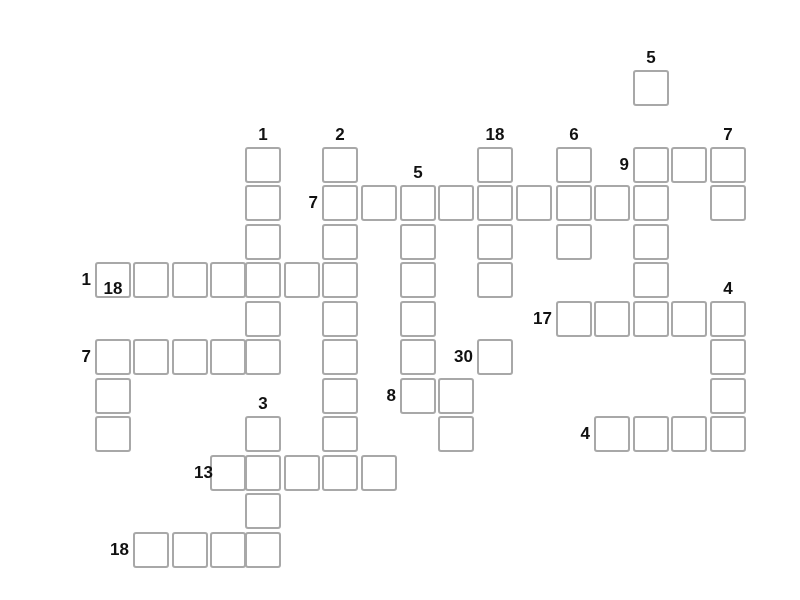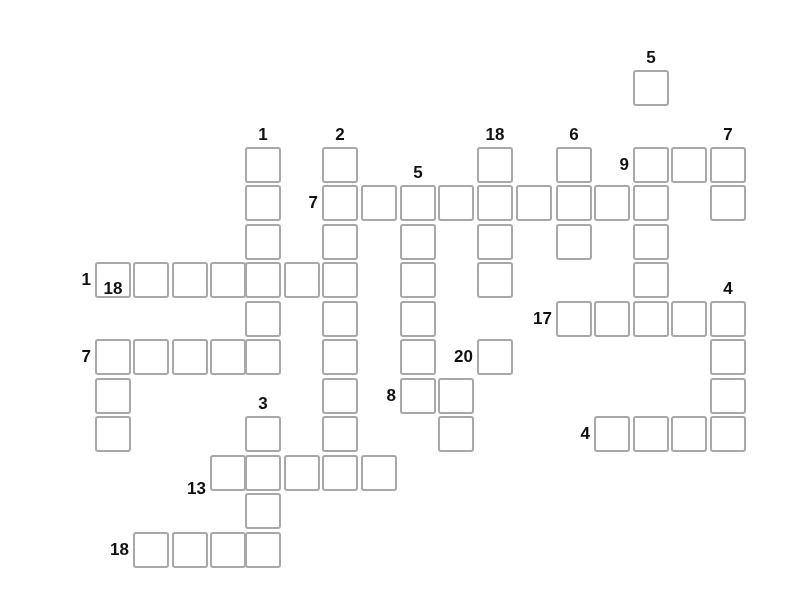--- a/index.html
+++ b/index.html
@@ -301,20 +301,20 @@
       <div class="clue-number above" style="left: 477px; top: 125px;">18</div>
       <div class="clue-number above" style="left: 556px; top: 125px;">6</div>
       <div class="clue-number left" style="left: 601px; top: 155px; width: 28px;">9</div>
       <div class="clue-number above" style="left: 400px; top: 163px;">5</div>
       <div class="clue-number left" style="left: 290px; top: 193px; width: 28px;">7</div>
       <div class="clue-number left" style="left: 63px; top: 270px; width: 28px;">1</div>
       <div class="clue-number above" style="left: 710px; top: 279px;">4</div>
       <div class="clue-number left" style="left: 524px; top: 309px; width: 28px;">17</div>
       <div class="clue-number above" style="left: 95px; top: 279px;">18</div>
       <div class="clue-number left" style="left: 63px; top: 347px; width: 28px;">7</div>
-      <div class="clue-number left" style="left: 445px; top: 347px; width: 28px;">20</div>
+      <div class="clue-number left" style="left: 445px; top: 347px; width: 28px;">30</div>
       <div class="clue-number left" style="left: 368px; top: 386px; width: 28px;">8</div>
       <div class="clue-number above" style="left: 245px; top: 394px;">3</div>
       <div class="clue-number left" style="left: 562px; top: 424px; width: 28px;">4</div>
-      <div class="clue-number left" style="left: 178px; top: 463px; width: 28px; margin-top: 16px;">13</div>
+      <div class="clue-number left" style="left: 185px; top: 463px; width: 28px;">13</div>
       <div class="clue-number left" style="left: 101px; top: 540px; width: 28px;">18</div>
     </div>
 </div>
 
 </body></html>

